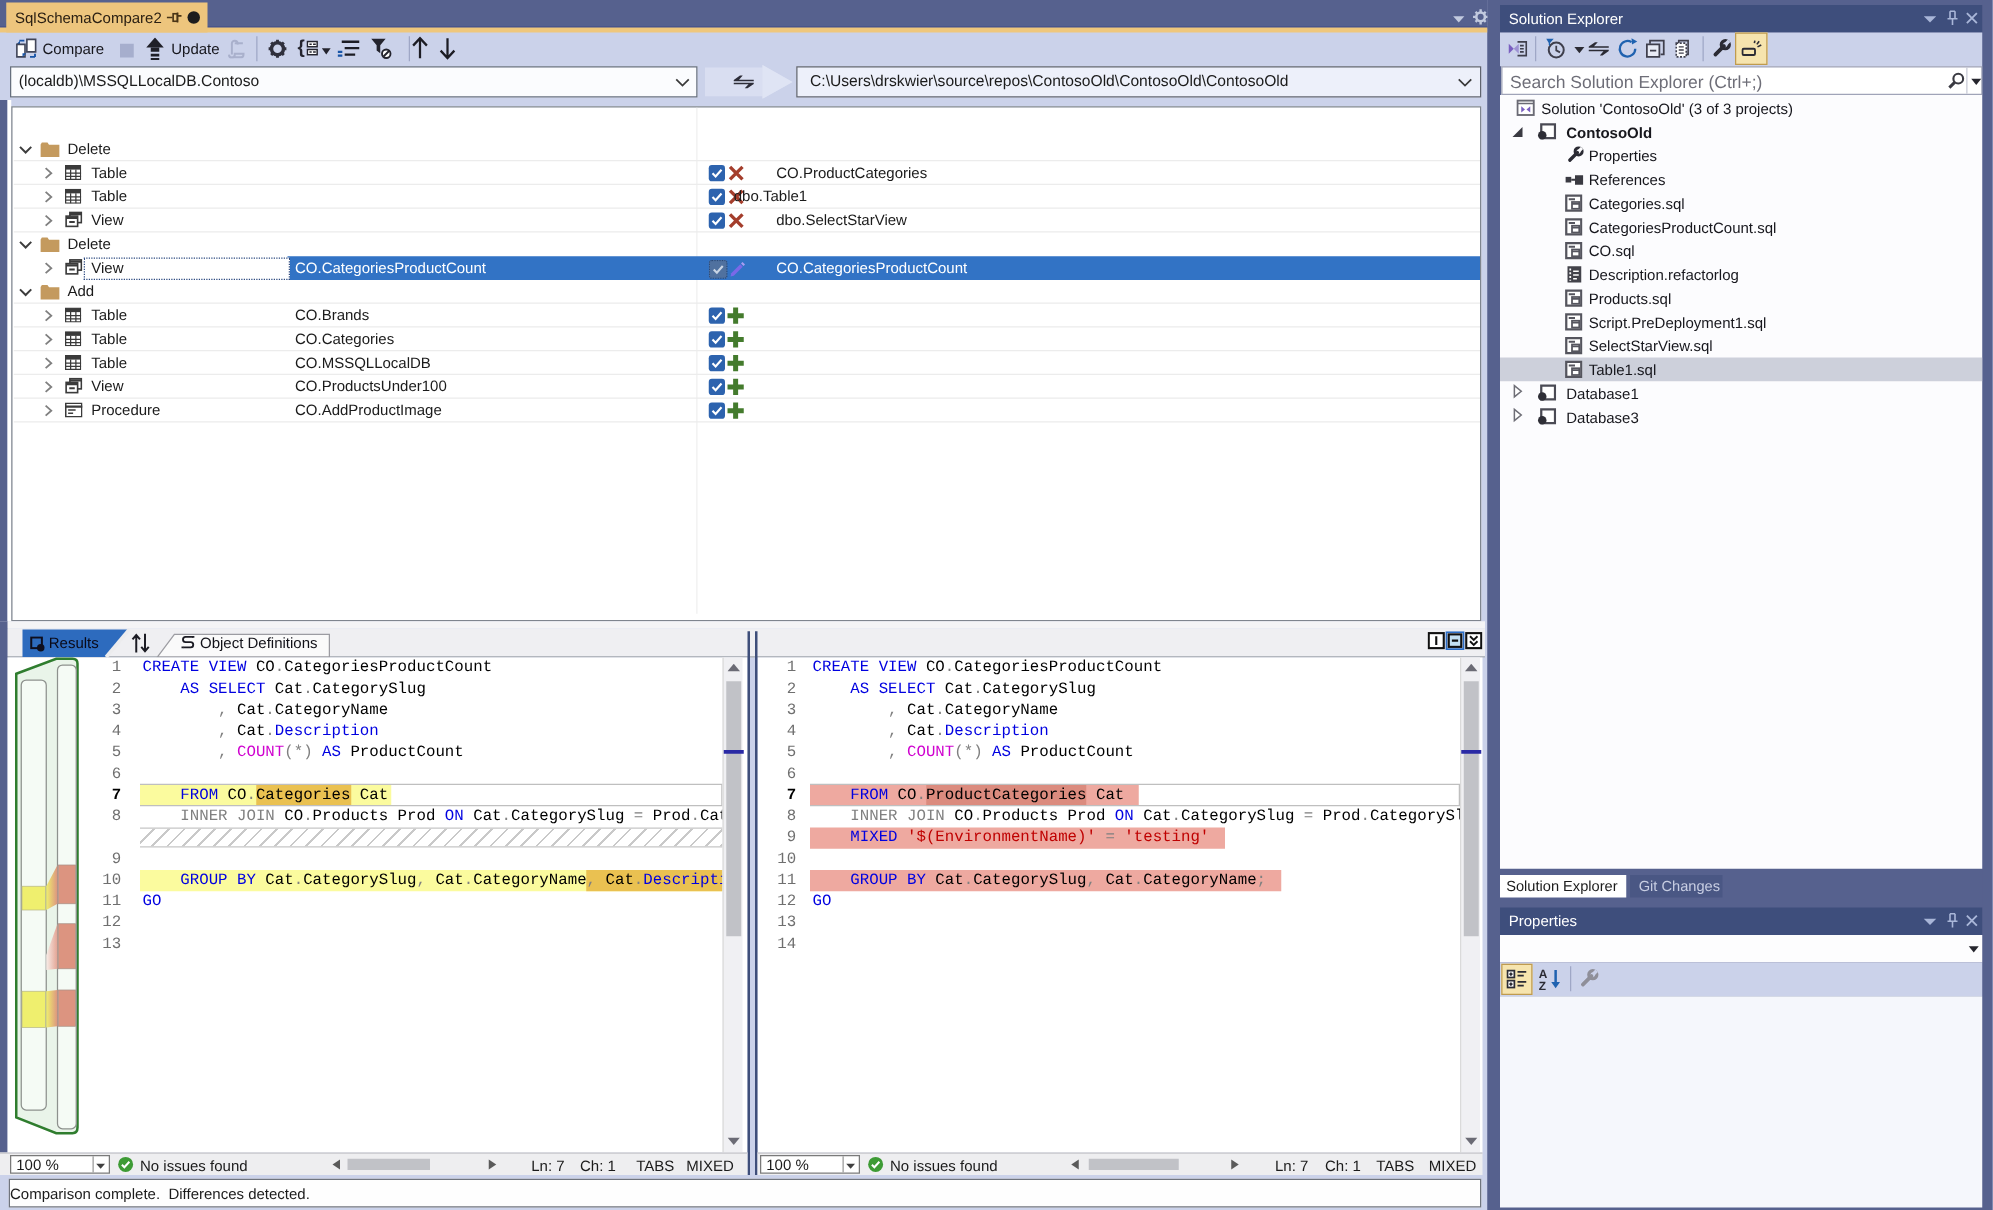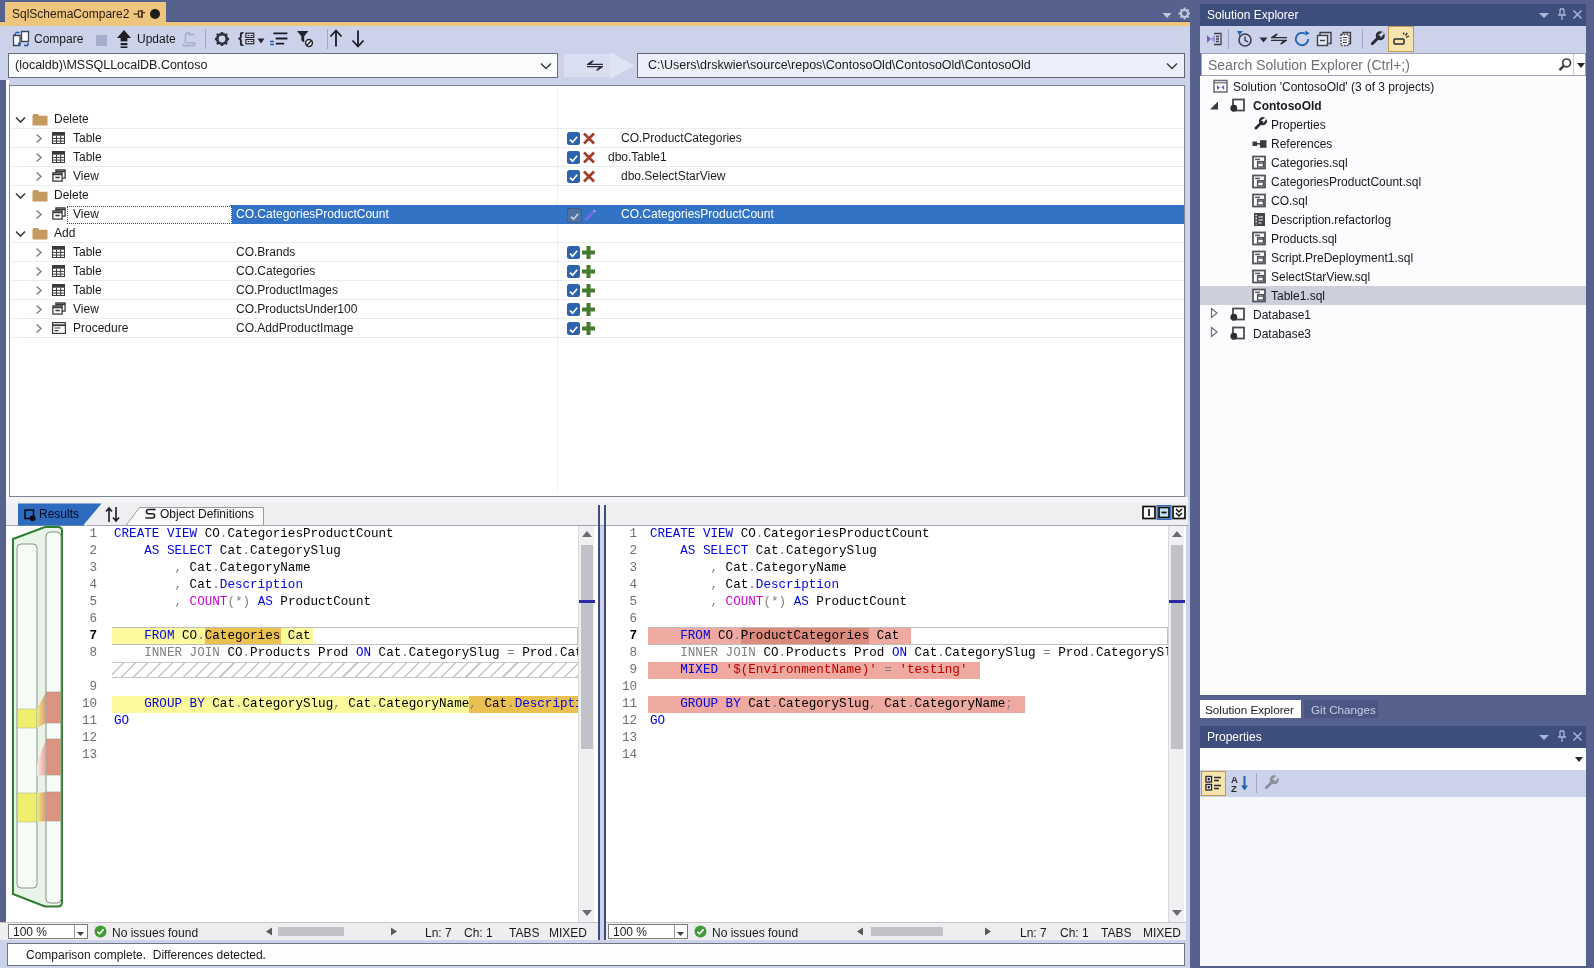--- a/index.html
+++ b/index.html
@@ -206,21 +206,21 @@
         <rect x="0.5" y="0.5" width="12" height="3.2" fill="#3b3b3b"></rect>
         <path d="M4.5,3.5 v8 M8.7,3.5 v8 M0,6.4 h13 M0,9.1 h13" stroke="#3b3b3b"></path>
       </svg>
     <div class="txt" style="left:63px;top:64px">Table</div>
     <div class="cb" style="left:557px;top:65px"><svg width="13" height="13">
           <path d="M3,6.6 l2.5,2.6 L10.2,3.8" stroke="#fff" stroke-width="1.7" fill="none"></path>
         </svg></div>
     <svg class="abs" style="left:572px;top:65px" width="14" height="13">
         <path d="M2,1.5 L12,11.5 M12,1.5 L2,11.5" stroke="#A43E2C" stroke-width="2.7"></path>
       </svg>
-    <div class="txt" style="left:598px;top:64px">dbo.Table1</div>
+    <div class="txt" style="left:577px;top:64px">dbo.Table1</div>
 
     <svg class="abs" style="left:25px;top:85px" width="8" height="11">
         <path d="M1.5,1.5 L6,5.5 L1.5,9.5" stroke="#808080" stroke-width="1.5" fill="none"></path>
       </svg>
     <svg class="abs" style="left:42px;top:83px" width="14" height="14">
         <rect x="3.9" y="0.9" width="9.2" height="8.2" fill="#fff" stroke="#3b3b3b" stroke-width="1.3"></rect>
         <rect x="0.9" y="3.9" width="9.2" height="8.2" fill="#fff" stroke="#3b3b3b" stroke-width="1.3"></rect>
         <path d="M3.9,2.3 h9.2 M0.9,5.3 h9.2" stroke="#3b3b3b" stroke-width="1.7"></path>
         <path d="M3.4,8.5 h4.4" stroke="#3b3b3b" stroke-width="1.6"></path>
       </svg>
@@ -307,21 +307,21 @@
 
     <svg class="abs" style="left:25px;top:199px" width="8" height="11">
         <path d="M1.5,1.5 L6,5.5 L1.5,9.5" stroke="#808080" stroke-width="1.5" fill="none"></path>
       </svg>
     <svg class="abs" style="left:42px;top:198px" width="13" height="12">
         <rect x="0.5" y="0.5" width="12" height="11" fill="#fff" stroke="#3b3b3b"></rect>
         <rect x="0.5" y="0.5" width="12" height="3.2" fill="#3b3b3b"></rect>
         <path d="M4.5,3.5 v8 M8.7,3.5 v8 M0,6.4 h13 M0,9.1 h13" stroke="#3b3b3b"></path>
       </svg>
     <div class="txt" style="left:63px;top:197px">Table</div>
-    <div class="txt" style="left:226px;top:197px">CO.ProductImages</div>
+    <div class="txt" style="left:226px;top:197px">CO.MSSQLLocalDB</div>
     <div class="cb" style="left:557px;top:198px"><svg width="13" height="13">
           <path d="M3,6.6 l2.5,2.6 L10.2,3.8" stroke="#fff" stroke-width="1.7" fill="none"></path>
         </svg></div>
     <svg class="abs" style="left:571px;top:197px" width="15" height="15">
         <path d="M7.5,1 V14 M1,7.5 H14" stroke="#447B2D" stroke-width="4"></path>
       </svg>
 
     <svg class="abs" style="left:25px;top:218px" width="8" height="11">
         <path d="M1.5,1.5 L6,5.5 L1.5,9.5" stroke="#808080" stroke-width="1.5" fill="none"></path>
       </svg>
@@ -557,21 +557,21 @@
       <svg class="abs" style="left:378px;top:4px" width="8" height="9">
           <polygon points="1,0.5 1,8.5 7,4.5" fill="#5a5a5a"></polygon>
         </svg>
       <div class="sbt" style="left:414px">Ln: 7</div>
       <div class="sbt" style="left:454px">Ch: 1</div>
       <div class="sbt" style="left:495px">TABS</div>
       <div class="sbt" style="left:537px">MIXED</div>
     </div>
 
     <div class="abs" style="left:7px;top:446px;width:1178px;height:23px;background:#FEFEFE;border:1px solid #70757E;box-sizing:border-box"></div>
-    <div class="txt" style="left:26px;top:451px">Comparison complete.  Differences detected.</div>
+    <div class="txt" style="left:8px;top:451px">Comparison complete.  Differences detected.</div>
   </div>
 </div>
 
 <div class="abs" style="left:1190px;top:0;width:10px;height:968px;background:#56618E"></div>
 
 <div class="abs" id="rightpanel" style="left:1200px;top:0;width:386px;height:968px;background:#56618E">
 
   <div class="abs" style="left:0;top:4px;width:386px;height:22px;background:#3E4E7C"></div>
   <div class="txt" style="left:7px;top:8px;color:#fff">Solution Explorer</div>
   <svg class="abs" style="left:338px;top:12px" width="12" height="7">

